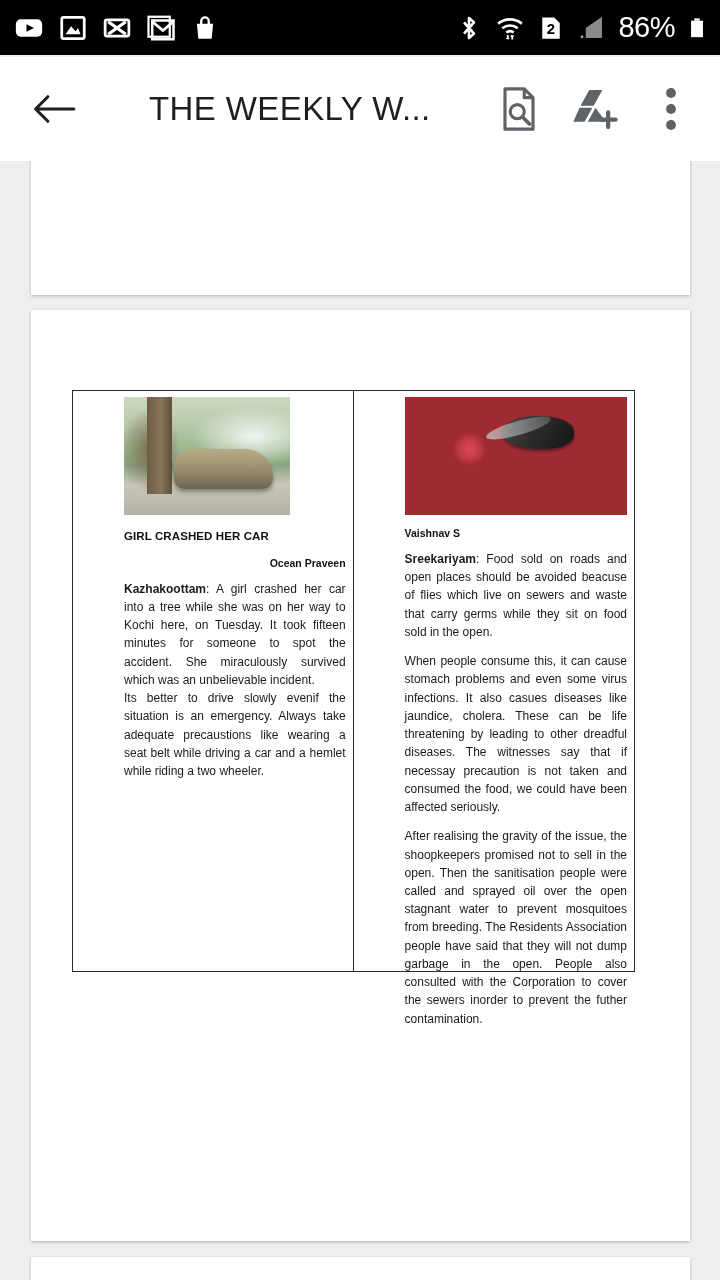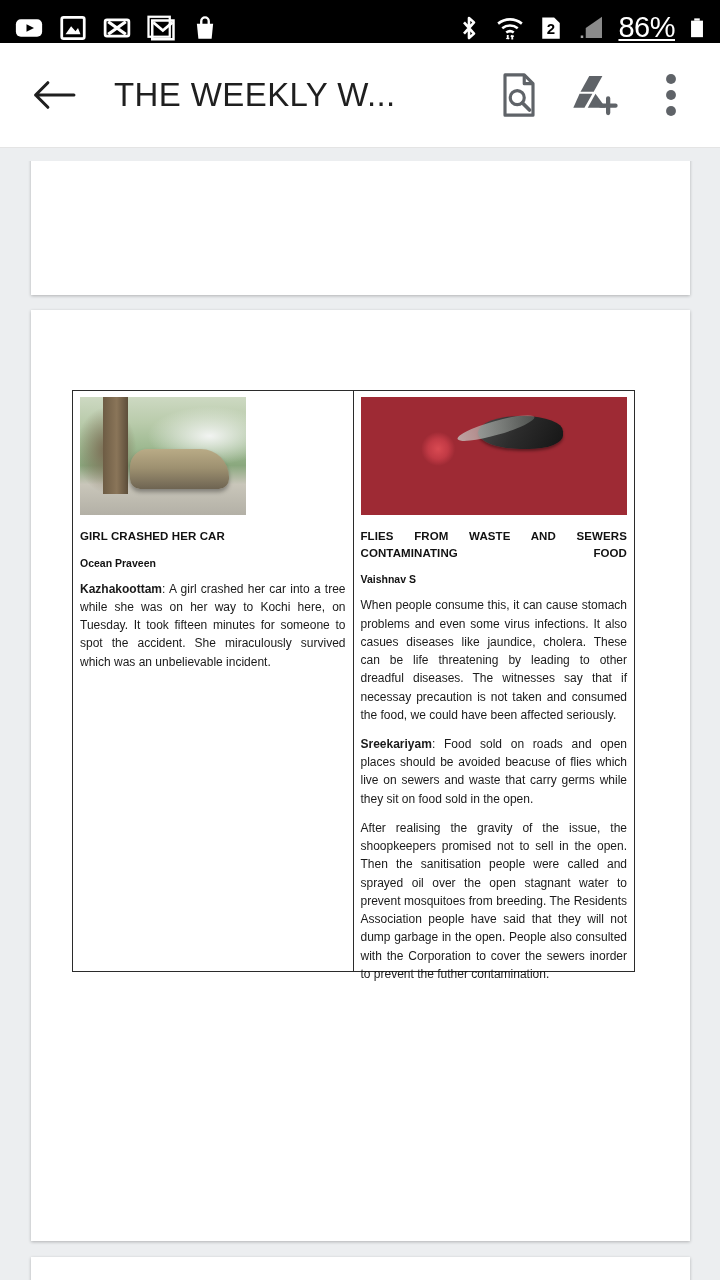--- a/index.html
+++ b/index.html
@@ -12,28 +12,29 @@
 
   
   .statusbar{
     position:absolute; top:0; left:0; width:720px; height:55px;
     background:#000; color:#fff;
     display:flex; align-items:center;
   }
   .sb-left{ display:flex; align-items:center; gap:14px; padding-left:14px; }
   .sb-right{ margin-left:auto; display:flex; align-items:center; gap:11px; padding-right:12px; }
   .sb-ico{ width:30px; height:30px; display:block; }
-  .sb-battpct{ font-size:29px; letter-spacing:-0.5px; font-weight:400;text-decoration:underline; }
+  .sb-battpct{ font-size:29px; letter-spacing:-0.5px; font-weight:400; }
   .sb-time{ font-size:30px; letter-spacing:-0.5px; font-weight:400; }
 
   
   .appbar{
-    position:absolute; top:43px; left:0; width:720px; height:105px;
+    position:absolute; top:57px; left:0; width:720px; height:105px;
     background:#fff; display:flex; align-items:center;
     border-bottom:1px solid #e4e4e4;
+    gap:35px;
   }
   .ab-back{ width:84px; display:flex; justify-content:center; align-items:center; margin-left:12px;}
   .ab-title{
     font-size:33px; color:#1f1f1f; letter-spacing:0.4px;
     font-weight:400; white-space:nowrap; margin-left:18px; flex:0 0 auto;
   }
   .ab-actions{ margin-left:auto; display:flex; align-items:center; gap:30px; padding-right:26px; }
   .ab-ic{ width:46px; height:46px; display:flex; align-items:center; justify-content:center; }
 
   
@@ -50,40 +51,40 @@
   #page-next { top:1096px; height:120px; }
 
   
   .artbl{
     position:absolute; left:41px; top:80px;
     width:563px; height:582px;
     border:1px solid #2b2b2b;
     display:flex;
     background:#fff;
   }
-  .col{ position:relative; }
+  .col{ position:relative;margin-left:44px; }
   .col-left{ width:281px; border-right:1px solid #2b2b2b; padding:6px 7px 0 7px; }
   .col-right{ width:281px; padding:6px 7px 0 7px; }
 
   .photo{ width:100%; height:118px; display:block; border:0; }
   .photo-l{ width:166px; }
   .photo-r{ width:100%; }
 
   .headline{
     font-family:"Liberation Sans", sans-serif;
     font-weight:bold; font-size:11.5px; color:#111;
     letter-spacing:0.1px; line-height:1.45;
     margin-top:13px;
   }
   .headline-just{ text-align:justify; text-align-last:justify; }
   .byline{
     font-weight:bold; font-size:10.5px; color:#111;
     margin-top:12px;
   }
-  .byline-plain{ font-style:normal; }
+  .byline-plain{ font-style:normal;text-align:right; }
   .para{
     font-size:12px; color:#1a1a1a; line-height:1.52;
     text-align:justify; margin-top:11px;
   }
   .para.tight{ margin-top:0; }
   .para b{ font-weight:bold; }
 
   
   .img-crash{
     background:
@@ -220,28 +221,28 @@
 
   <div class="page" id="page-main">
 
     <div class="artbl">
 
       <div class="col col-left">
         <div class="photo photo-l img-crash"></div>
         <div class="headline">GIRL CRASHED HER CAR</div>
         <div class="byline byline-plain">Ocean Praveen</div>
         <div class="para"><b>Kazhakoottam</b><span>: </span><span>A girl crashed her car into a tree while she was on her way to Kochi here, on Tuesday. It took fifteen minutes for someone to spot the accident. She miraculously survived which was an unbelievable incident.</span></div>
+        <div class="para tight">Its better to drive slowly evenif the situation is an emergency. Always take adequate precaustions like wearing a seat belt while driving a car and a hemlet while riding a two wheeler.</div>
       </div>
 
       <div class="col col-right">
         <div class="photo photo-r img-fly"></div>
-        <div class="headline headline-just">FLIES FROM WASTE AND SEWERS CONTAMINATING FOOD</div>
         <div class="byline">Vaishnav S</div>
+        <div class="para"><b>Sreekariyam</b><span>: </span><span>Food sold on roads and open places should be avoided beacuse of flies which live on sewers and waste that carry germs while they sit on food sold in the open.</span></div>
         <div class="para">When people consume this, it can cause stomach problems and even some virus infections. It also casues diseases like jaundice, cholera. These can be life threatening by leading to other dreadful diseases. The witnesses say that if necessay precaution is not taken and consumed the food,  we could have been affected seriously.</div>
-        <div class="para"><b>Sreekariyam</b><span>: </span><span>Food sold on roads and open places should be avoided beacuse of flies which live on sewers and waste that carry germs while they sit on food sold in the open.</span></div>
         <div class="para">After realising the gravity of the issue, the shoopkeepers promised not to sell in the open. Then the sanitisation people were called  and sprayed oil over the open stagnant water to prevent mosquitoes from breeding. The Residents  Association people have said that they will not dump garbage in the open. People also consulted with the Corporation to cover the sewers inorder to prevent the futher contamination.</div>
       </div>
 
     </div>
   </div>
 
   <div class="page" id="page-next"></div>
 </div>
 
 </body></html>

